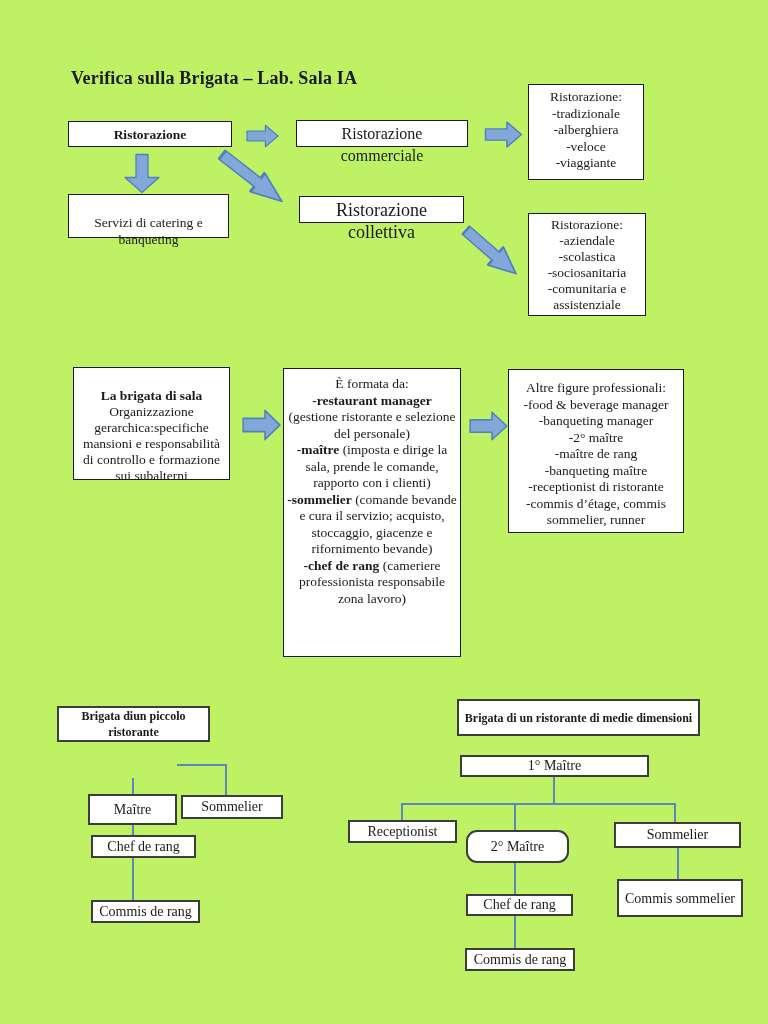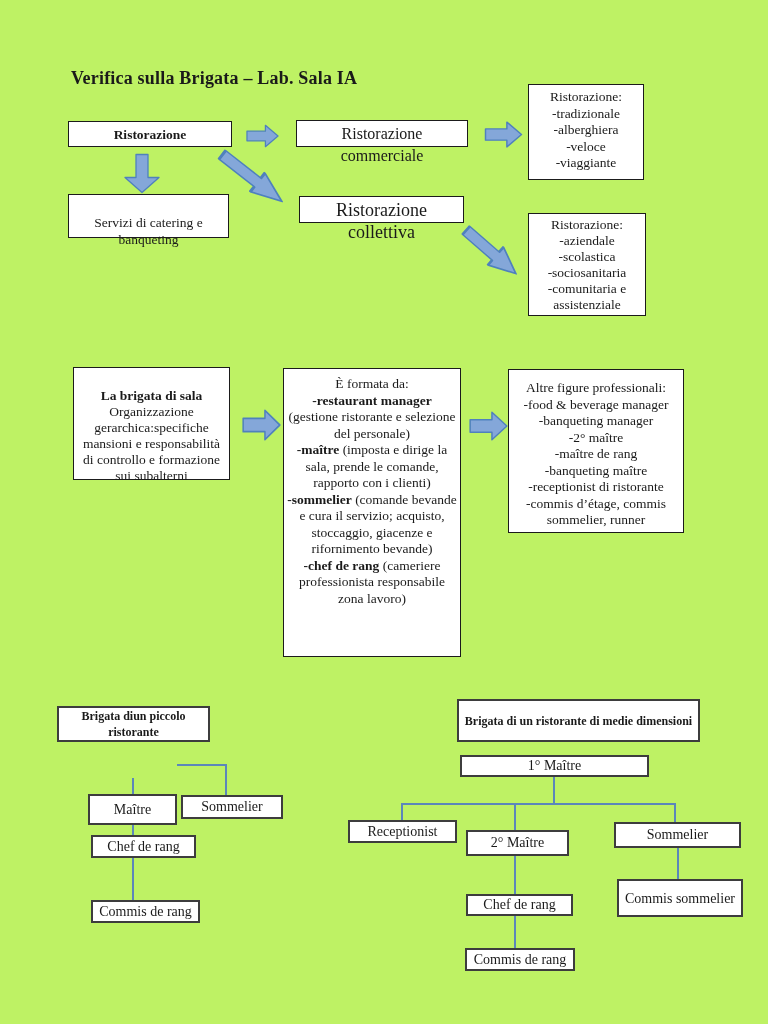--- a/index.html
+++ b/index.html
@@ -128,32 +128,32 @@
   <div class="line" style="left:177px;top:764px;width:49px;height:1.5px;"></div>
   <div class="line" style="left:225px;top:764px;width:1.5px;height:32px;"></div>
   <div class="line" style="left:132px;top:778px;width:1.5px;height:58px;"></div>
   <div class="line" style="left:132px;top:858px;width:1.5px;height:43px;"></div>
 
   <div class="node" style="left:88px;top:754px;width:89px;height:31px;margin-top:40px;">Maître</div>
   <div class="node" style="left:181px;top:795px;width:102px;height:24px;">Sommelier</div>
   <div class="node" style="left:91px;top:835px;width:105px;height:23px;">Chef de rang</div>
   <div class="node" style="left:91px;top:900px;width:109px;height:23px;">Commis de rang</div>
 
-  <div class="node orgtitle" style="left:457px;top:699px;width:243px;height:43px;">Brigata di un ristorante di medie dimensioni</div>
+  <div class="node orgtitle" style="left:457px;top:699px;width:243px;height:37px;">Brigata di un ristorante di medie dimensioni</div>
 
   <div class="line" style="left:553px;top:777px;width:1.5px;height:27px;"></div>
   <div class="line" style="left:401px;top:803px;width:274px;height:1.5px;"></div>
   <div class="line" style="left:401px;top:803px;width:1.5px;height:18px;"></div>
   <div class="line" style="left:514px;top:803px;width:1.5px;height:28px;"></div>
   <div class="line" style="left:674px;top:803px;width:1.5px;height:20px;"></div>
   <div class="line" style="left:514px;top:853px;width:1.5px;height:42px;"></div>
   <div class="line" style="left:514px;top:916px;width:1.5px;height:33px;"></div>
   <div class="line" style="left:677px;top:848px;width:1.5px;height:32px;"></div>
 
   <div class="node" style="left:460px;top:755px;width:189px;height:22px;">1° Maître</div>
   <div class="node" style="left:348px;top:820px;width:109px;height:23px;">Receptionist</div>
-  <div class="node" style="left:466px;top:830px;width:103px;height:26px;">2° Maître</div>
+  <div class="node" style="left:466px;top:830px;width:103px;height:33px;border-radius:11px;">2° Maître</div>
   <div class="node" style="left:614px;top:822px;width:127px;height:26px;">Sommelier</div>
   <div class="node" style="left:617px;top:879px;width:126px;height:38px;line-height:17px;">Commis sommelier</div>
   <div class="node" style="left:466px;top:894px;width:107px;height:22px;">Chef de rang</div>
   <div class="node" style="left:465px;top:948px;width:110px;height:23px;">Commis de rang</div>
 
 </div>
 
 </body></html>

